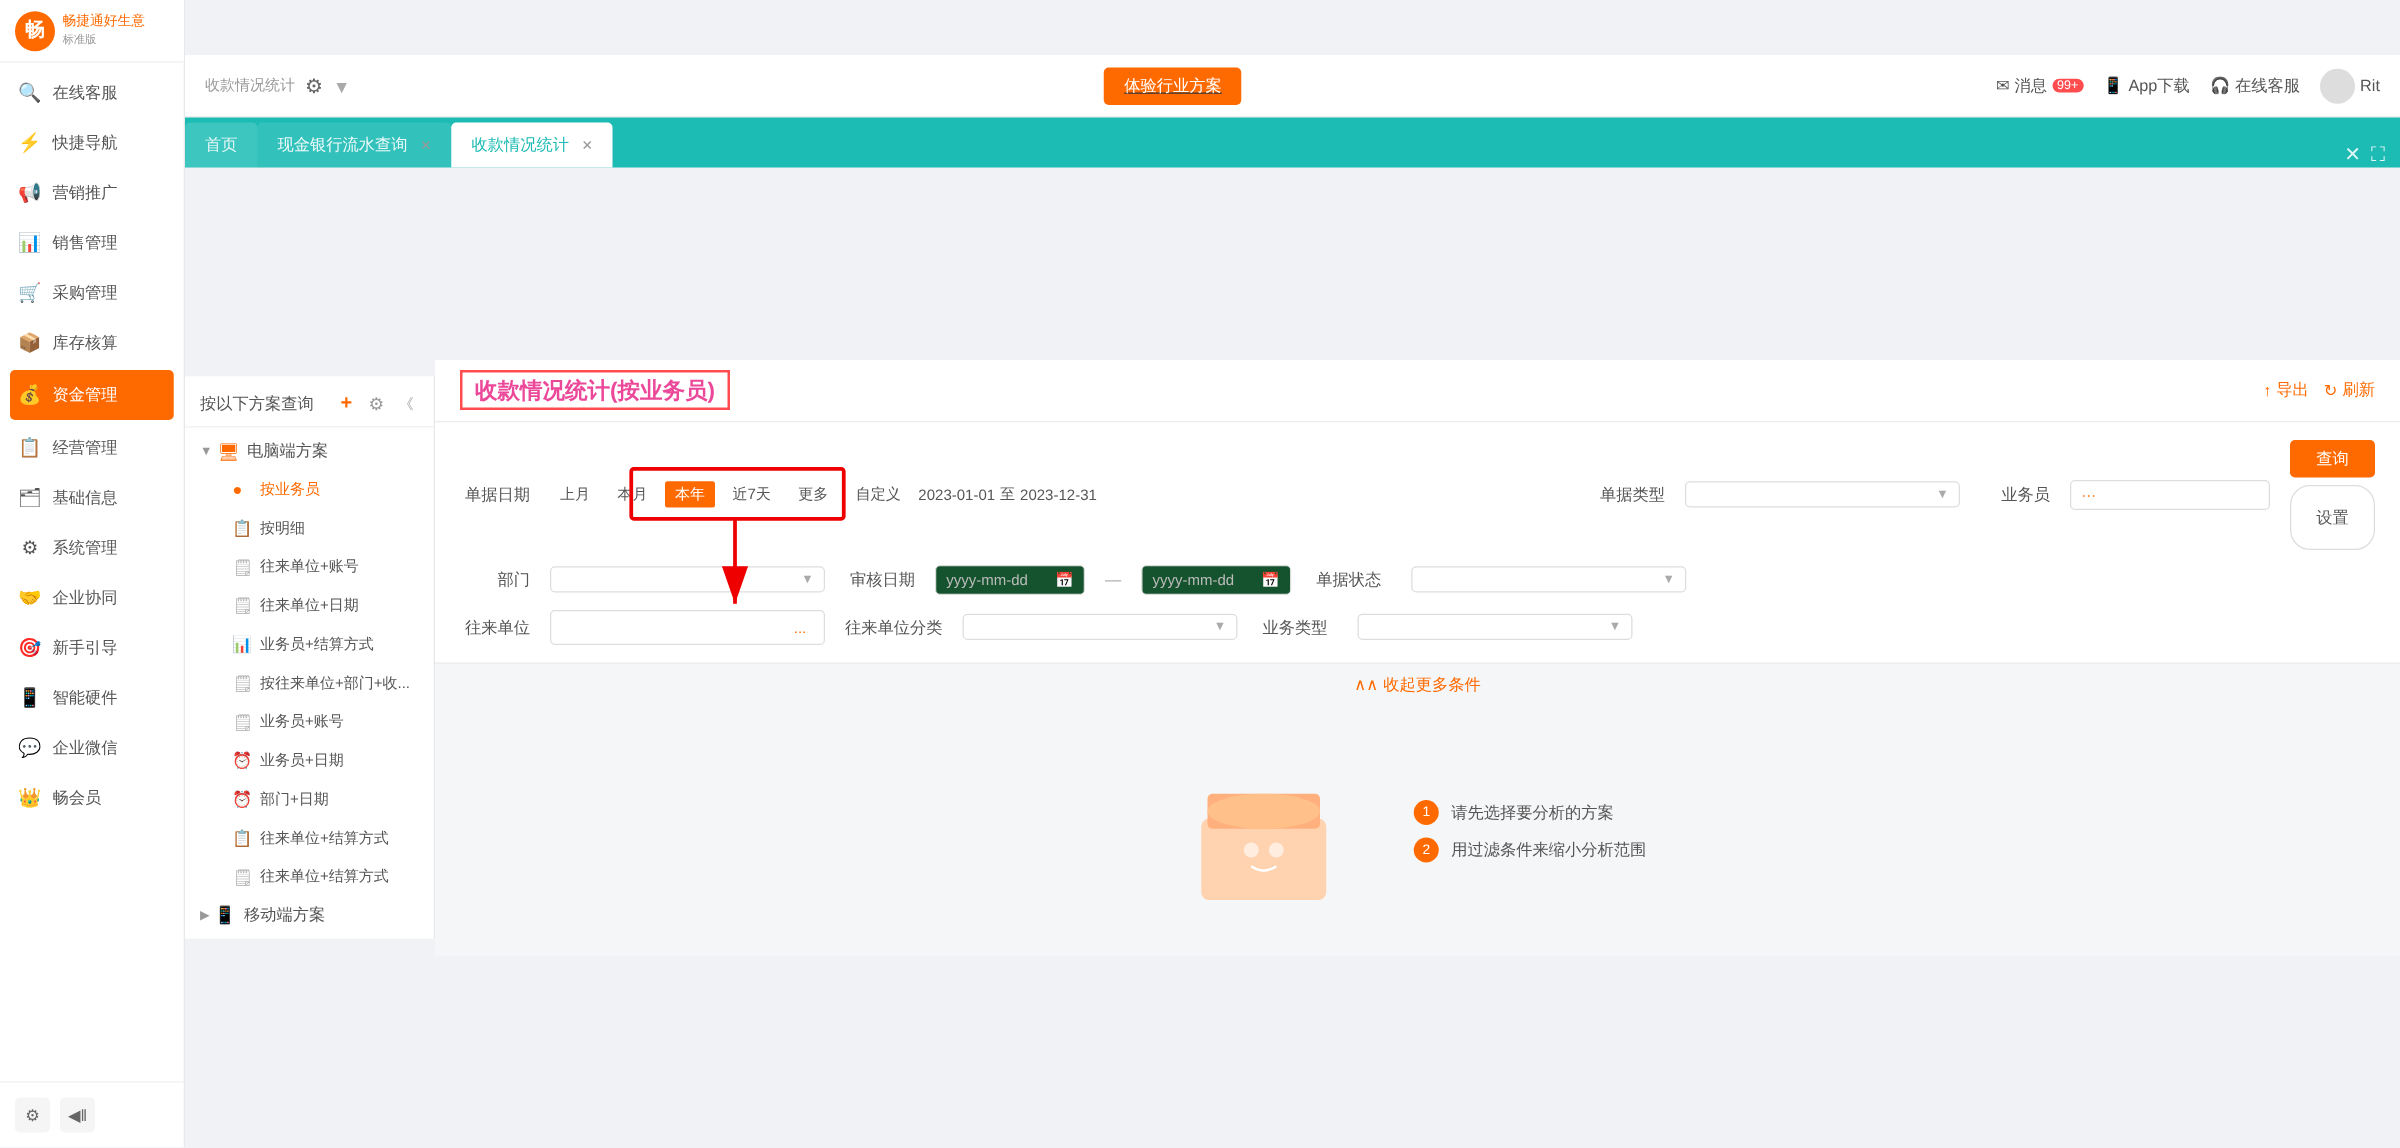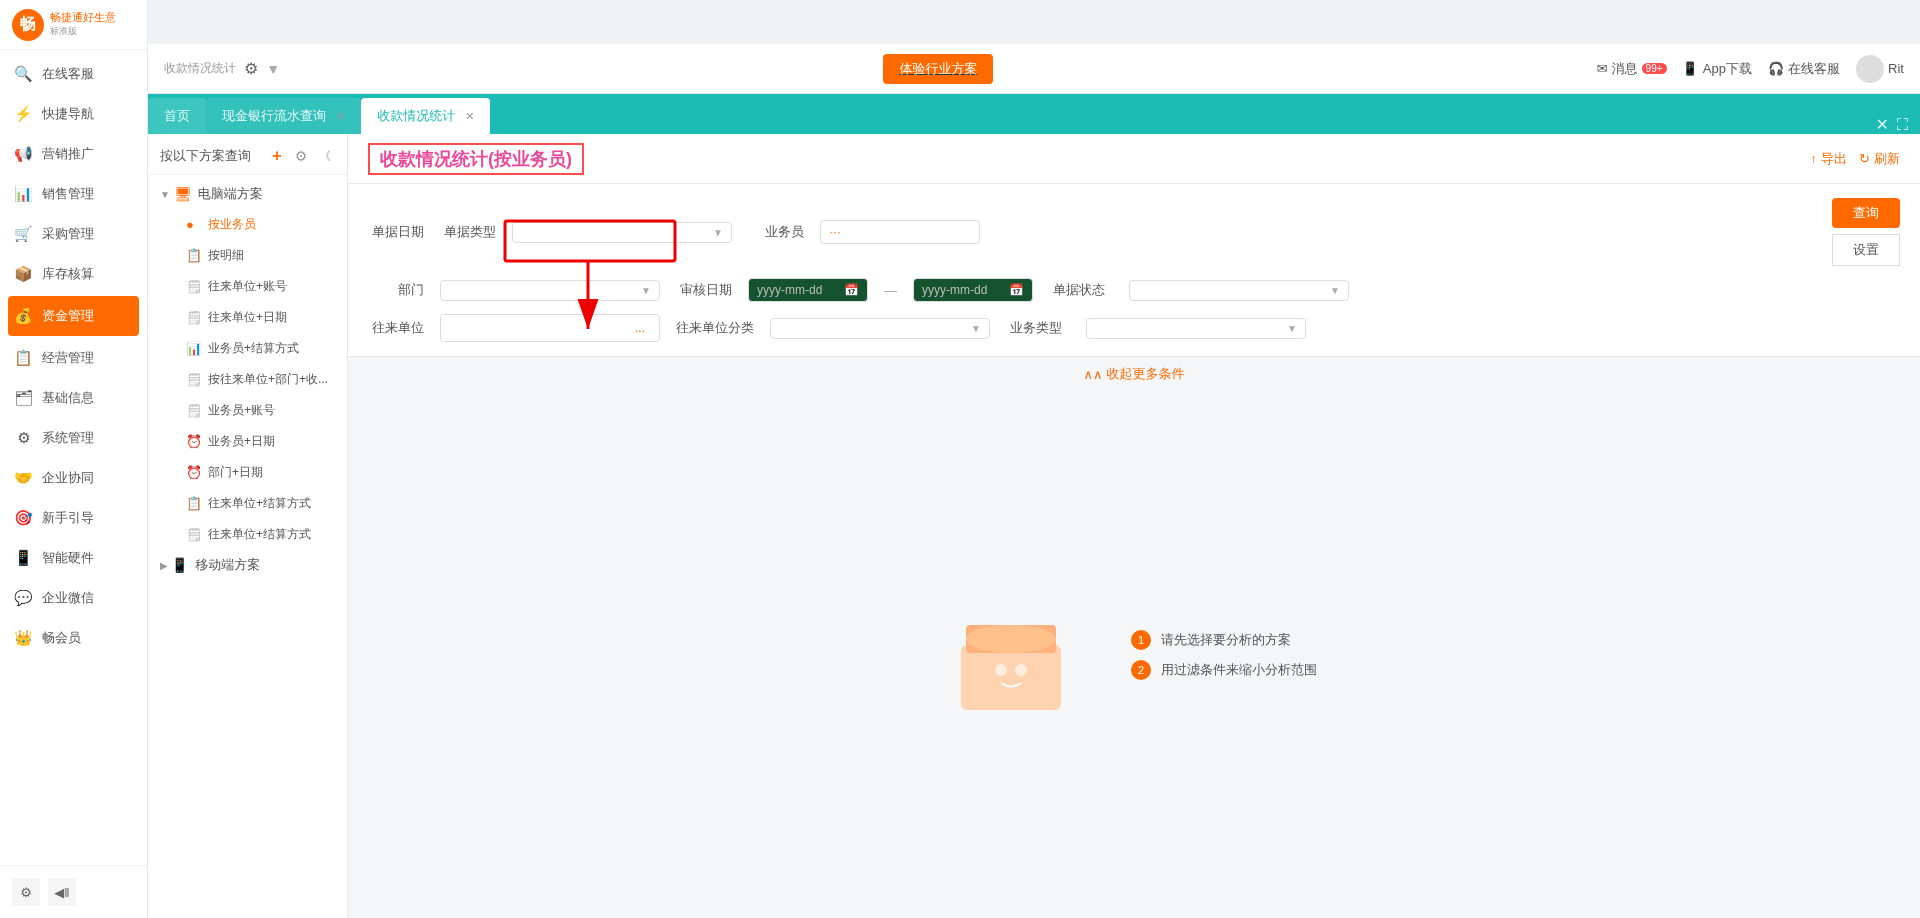--- a/index.html
+++ b/index.html
@@ -131,20 +131,21 @@
       padding-right: 12px;
       gap: 8px;
     }
     .tab-action-btn { color: rgba(255,255,255,0.85); cursor: pointer; font-size: 16px; }
 
     
     .content-area {
       flex: 1;
       display: flex;
       overflow: hidden;
+      align-items: center;
     }
 
     
     .left-panel {
       width: 200px;
       background: #fff;
       border-right: 1px solid #e8e8e8;
       display: flex;
       flex-direction: column;
       flex-shrink: 0;
@@ -306,22 +307,22 @@
       border: none;
       padding: 6px 20px;
       border-radius: 4px;
       cursor: pointer;
       font-size: 13px;
     }
     .settings-btn {
       background: #fff;
       color: #555;
       border: 1px solid #ddd;
-      padding: 6px 20px;
-      border-radius: 0;
+      padding: 16px 20px;
+      border-radius: 16px;
       cursor: pointer;
       font-size: 13px;
     }
 
     
     .collapse-bar {
       background: #f5f6f8;
       display: flex;
       align-items: center;
       justify-content: center;
@@ -594,20 +595,35 @@
               <span>↻</span>
               <span>刷新</span>
             </div>
           </div>
         </div>
 
         <div class="filter-area">
 
           <div class="filter-row">
             <span class="filter-label">单据日期</span>
+            <div class="filter-field">
+              <div class="date-shortcuts">
+                <span class="date-shortcut">上月</span>
+                <span class="date-shortcut">本月</span>
+                <span class="date-shortcut active">本年</span>
+                <span class="date-shortcut">近7天</span>
+                <span class="date-shortcut">更多</span>
+                <span class="date-shortcut">自定义</span>
+              </div>
+              <div class="date-range">
+                <span>2023-01-01</span>
+                <span> 至 </span>
+                <span>2023-12-31</span>
+              </div>
+            </div>
             <span class="filter-label">单据类型</span>
             <div class="select-field" style="min-width:220px;">
               <span class="placeholder"></span>
               <span class="select-arrow">▼</span>
             </div>
             <span class="filter-label">业务员</span>
             <div class="select-field" style="min-width:160px;">
               <span style="color:#ff6a00;">···</span>
             </div>
             <div class="filter-action-btns">

